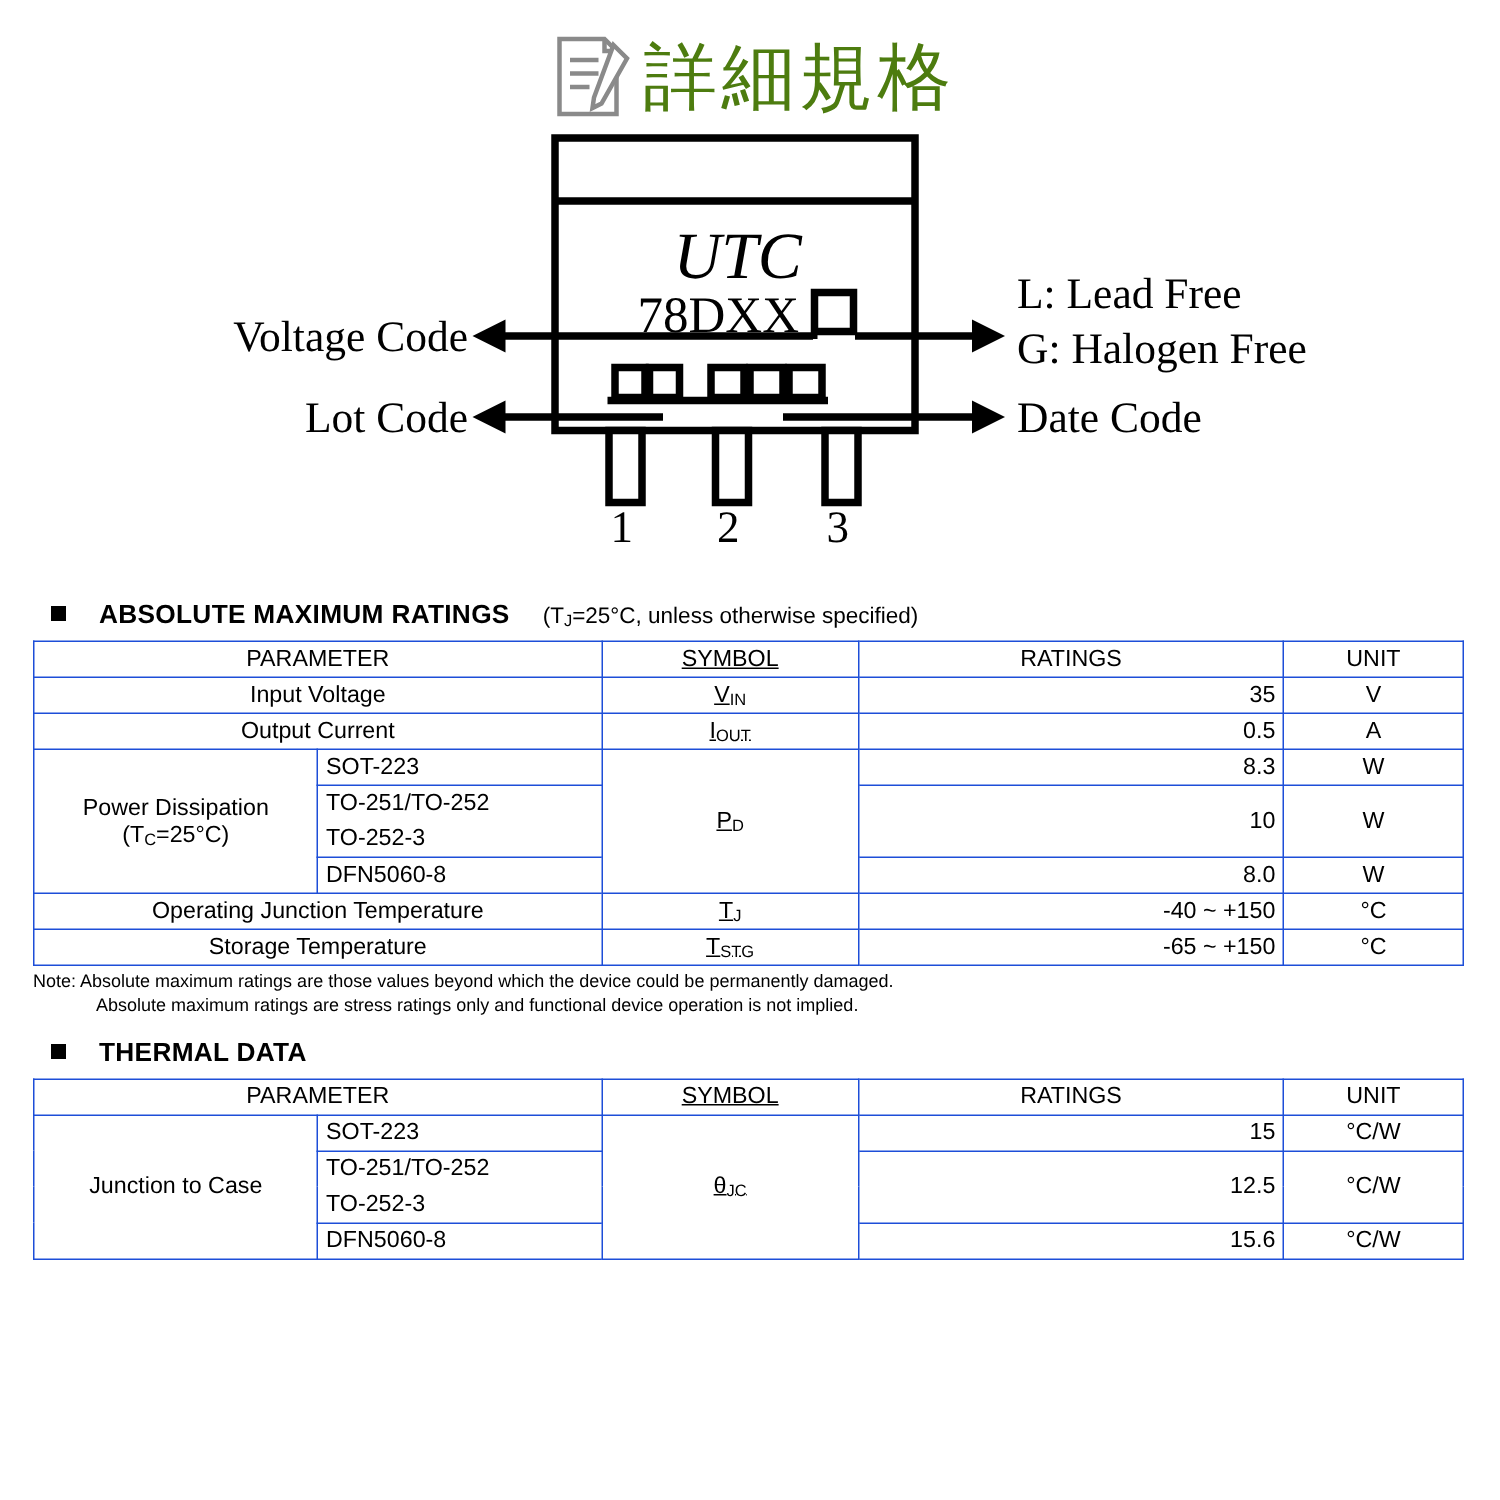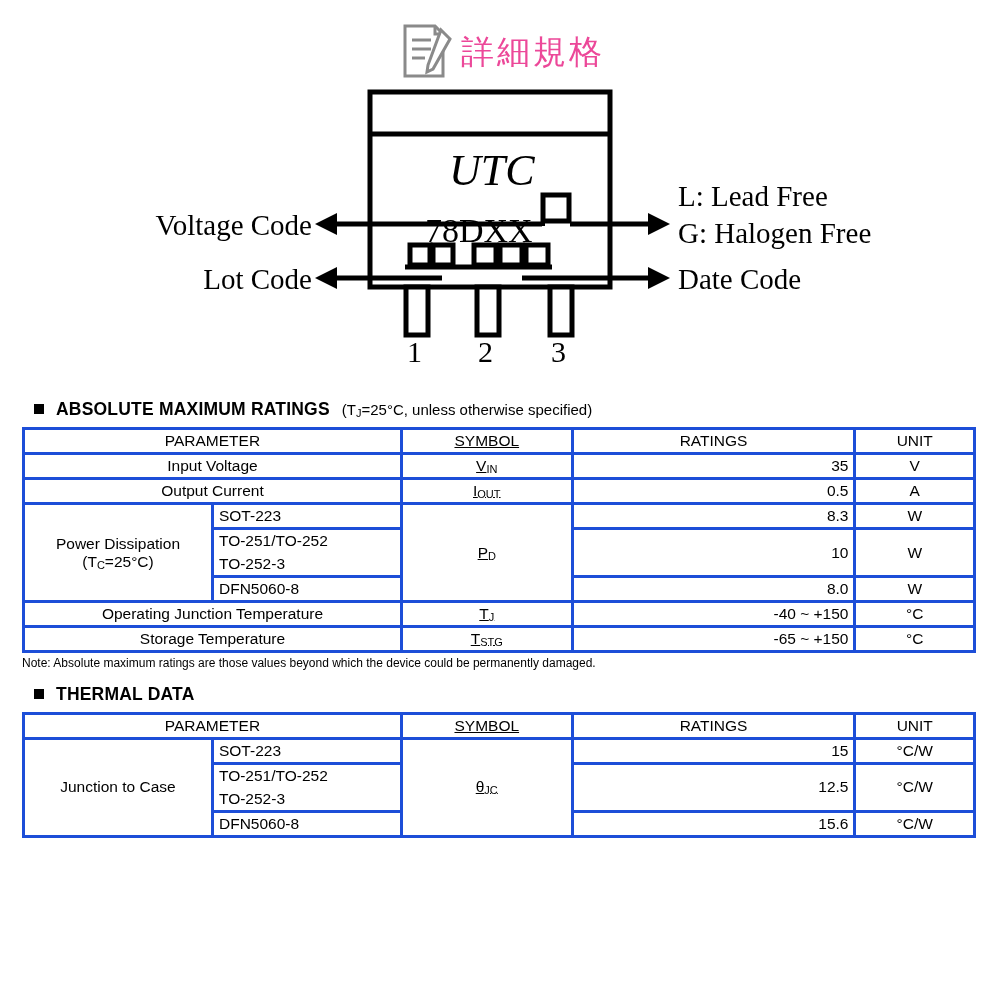--- a/index.html
+++ b/index.html
@@ -34,23 +34,23 @@
     box-sizing: border-box;
   }
   .doc-icon {
     width: 62px;
     height: 62px;
     position: relative;
     flex: 0 0 auto;
   }
   .cjk-title {
     font-family: "DejaVu Sans", sans-serif;
-    font-size: 33px;
+    font-size: 49px;
     letter-spacing: 3px;
-    color: #ec4899;
+    color: #4d7c0f;
     line-height: 1;
     white-space: nowrap;
   }
 
   
   .package-area {
     position: relative;
     height: 305px;
     margin-top: 4px;
   }
@@ -70,21 +70,21 @@
     position: absolute;
     font-family: "Liberation Serif", serif;
     color: #000;
     white-space: nowrap;
   }
 
   
   .section-head {
     display: flex;
     align-items: baseline;
-    gap: 12px;
+    gap: 22px;
     margin: 12px 0 7px 12px;
   }
   .bullet {
     width: 10px;
     height: 10px;
     background: #000;
     display: inline-block;
     position: relative;
     top: -1px;
     flex: 0 0 auto;
@@ -102,21 +102,21 @@
 
   
   table.spec {
     border-collapse: collapse;
     width: 954px;
     margin-left: 0;
     table-layout: fixed;
     font-size: 15.5px;
   }
   table.spec th, table.spec td {
-    border: 3px solid #1d4ed8;
+    border: 1px solid #1d4ed8;
     padding: 2px 5px;
     height: 24px;
     box-sizing: border-box;
     font-weight: normal;
     color: #000;
   }
   .c-param   { width: 310px; text-align: left; }
   .c-pkg     { width: 172px; text-align: left; }
   .c-symbol  { width: 140px; text-align: center; text-decoration: underline; }
   .c-ratings { width: 232px; text-align: right; }
@@ -182,21 +182,21 @@
       <polygon points="648,142 626,131 626,153" fill="#000"></polygon>
 
       <line x1="300" y1="196" x2="420" y2="196" stroke="#000" stroke-width="5"></line>
       <polygon points="293,196 315,185 315,207" fill="#000"></polygon>
 
       <line x1="500" y1="196" x2="640" y2="196" stroke="#000" stroke-width="5"></line>
       <polygon points="648,196 626,185 626,207" fill="#000"></polygon>
     </svg>
 
     <span class="pkg-label" style="left:427px; top:63px; font-size:44px;font-style:italic;">UTC</span>
-    <span class="pkg-label" style="left:403px; top:110px; font-size:34px;margin-top:20px;">
+    <span class="pkg-label" style="left:403px; top:110px; font-size:34px;">
       <span>78DXX</span>
     </span>
     <span style="position:absolute; left:482px; top:141px; width:41px; height:3px; background:#000;"></span>
 
     <span class="callout left" style="left:50px; top:127px; width:240px;">Voltage Code</span>
     <span class="callout left" style="left:50px; top:181px; width:240px;">Lot Code</span>
     <span class="callout right" style="left:656px; top:98px;">L: Lead Free</span>
     <span class="callout right" style="left:656px; top:135px;">G: Halogen Free</span>
     <span class="callout right" style="left:656px; top:181px;">Date Code</span>
 
@@ -266,20 +266,21 @@
       <td class="c-symbol"><span>T</span><span class="sub">STG</span></td>
       <td class="c-ratings">-65 ~ +150</td>
       <td class="c-unit">°C</td>
     </tr>
   </tbody>
     </table>
 
   <p class="note">
     <span class="note-lbl">Note:</span>
     <span>Absolute maximum ratings are those values beyond which the device could be permanently damaged.</span>
+    <span class="note-line2">Absolute maximum ratings are stress ratings only and functional device operation is not implied.</span>
   </p>
 
   <div class="section-head">
     <span class="bullet"></span>
     <span class="section-title">THERMAL DATA</span>
   </div>
 
   <table class="spec">
     <tbody>
         <tr class="hdr">

